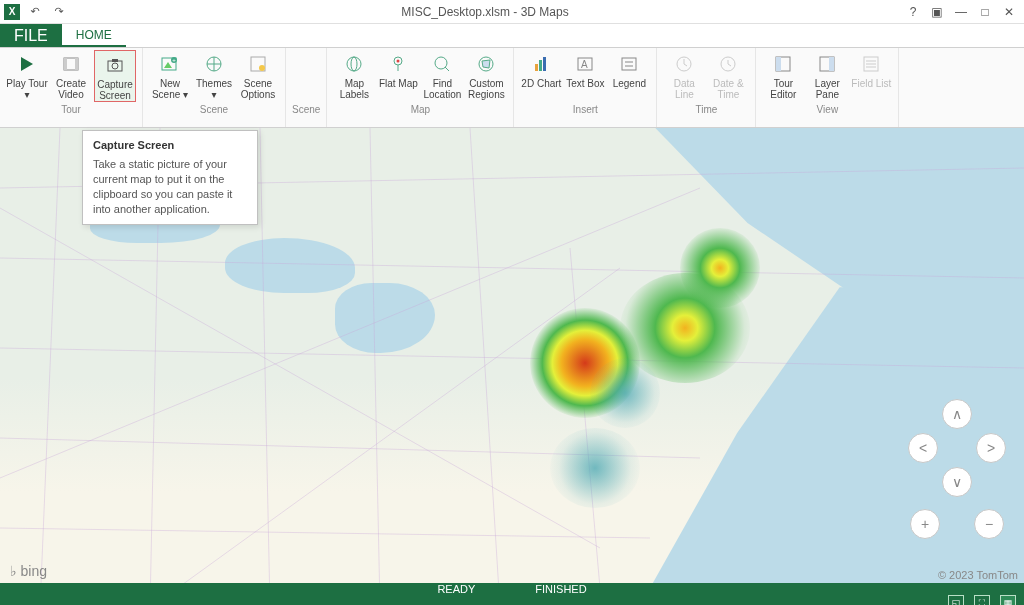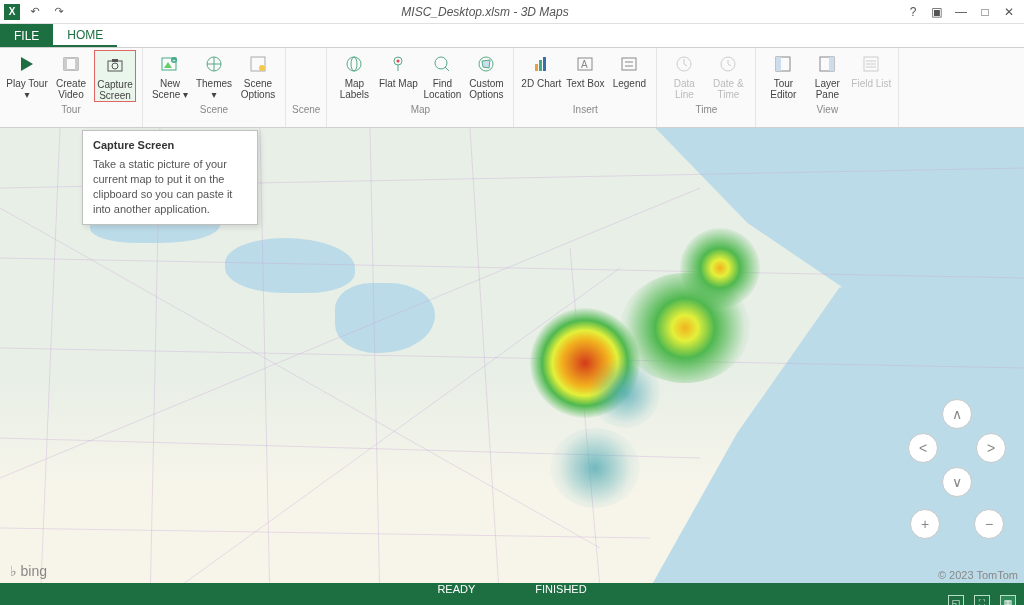--- a/index.html
+++ b/index.html
@@ -3,27 +3,27 @@
 <meta charset="utf-8">
 <style>
   * { box-sizing: border-box; margin: 0; padding: 0; font-family: "Segoe UI", Arial, sans-serif; }
   body { width: 1024px; height: 605px; overflow: hidden; background: #fff; display: flex; flex-direction: column; }
 
   
   .titlebar { height: 24px; background: #fff; display: flex; align-items: center; font-size: 11px; color: #444; border-bottom: 1px solid #e0e0e0; }
   .titlebar .left { display: flex; align-items: center; gap: 6px; padding-left: 4px; }
   .titlebar .app-icon { width: 16px; height: 16px; background: #1d6f42; display: inline-flex; align-items: center; justify-content: center; color: #fff; font-size: 10px; font-weight: bold; }
   .titlebar .qat-btn { width: 18px; height: 18px; display: inline-flex; align-items: center; justify-content: center; color: #555; cursor: pointer; }
-  .titlebar .title { flex: 1; text-align: center; color: #555; font-size: 12px; font-style: italic; }
+  .titlebar .title { flex: 1; text-align: center; color: #555; font-size: 12px; }
   .titlebar .controls { display: flex; gap: 2px; padding-right: 4px; }
   .titlebar .win-btn { width: 22px; height: 18px; display: inline-flex; align-items: center; justify-content: center; color: #555; cursor: pointer; font-size: 12px; }
 
   
   .tabs { height: 24px; display: flex; align-items: stretch; border-bottom: 1px solid #d0d0d0; background: #fff; }
-  .tab-file { background: #1d6f42; color: #fff; padding: 0 14px; display: flex; align-items: center; font-size: 12px; cursor: pointer; }
+  .tab-file { background: #1d6f42; color: #fff; padding: 0 14px; display: flex; align-items: center; font-size: 16px; cursor: pointer; }
   .tab-home { color: #1d6f42; padding: 0 14px; display: flex; align-items: center; font-size: 12px; border-bottom: 2px solid #1d6f42; cursor: pointer; text-align: right; }
 
   
   .ribbon { height: 80px; background: #fafafa; display: flex; border-bottom: 1px solid #d0d0d0; position: relative; }
   .rgroup { display: flex; flex-direction: column; align-items: center; padding: 2px 6px 0 6px; border-right: 1px solid #e6e6e6; }
   .rgroup .items { display: flex; gap: 2px; }
   .ritem { display: flex; flex-direction: column; align-items: center; justify-content: flex-start; width: 42px; padding-top: 2px; cursor: pointer; font-size: 10px; color: #444; text-align: center; line-height: 1.1; }
   .ritem.disabled { color: #bbb; cursor: default; }
   .ritem .ico { width: 24px; height: 24px; margin-bottom: 2px; display: flex; align-items: center; justify-content: center; }
   .ritem.highlight { border: 1.5px solid #e06666; background: #eaf5ec; }
@@ -203,21 +203,21 @@
           </div>
         <span>Find Location</span>
       </div>
       <div class="ritem">
         <div class="ico">
             <svg width="20" height="20">
               <circle cx="10" cy="10" r="7" fill="none" stroke="#5a8"></circle>
               <polygon points="6,7 14,6 13,14 7,13" fill="#cde" stroke="#5a8"></polygon>
             </svg>
           </div>
-        <span>Custom Options</span>
+        <span>Custom Regions</span>
       </div>
     </div>
     <div class="glabel">Map</div>
   </div>
 
   <div class="rgroup">
     <div class="items">
       <div class="ritem">
         <div class="ico">
             <svg width="20" height="20">

